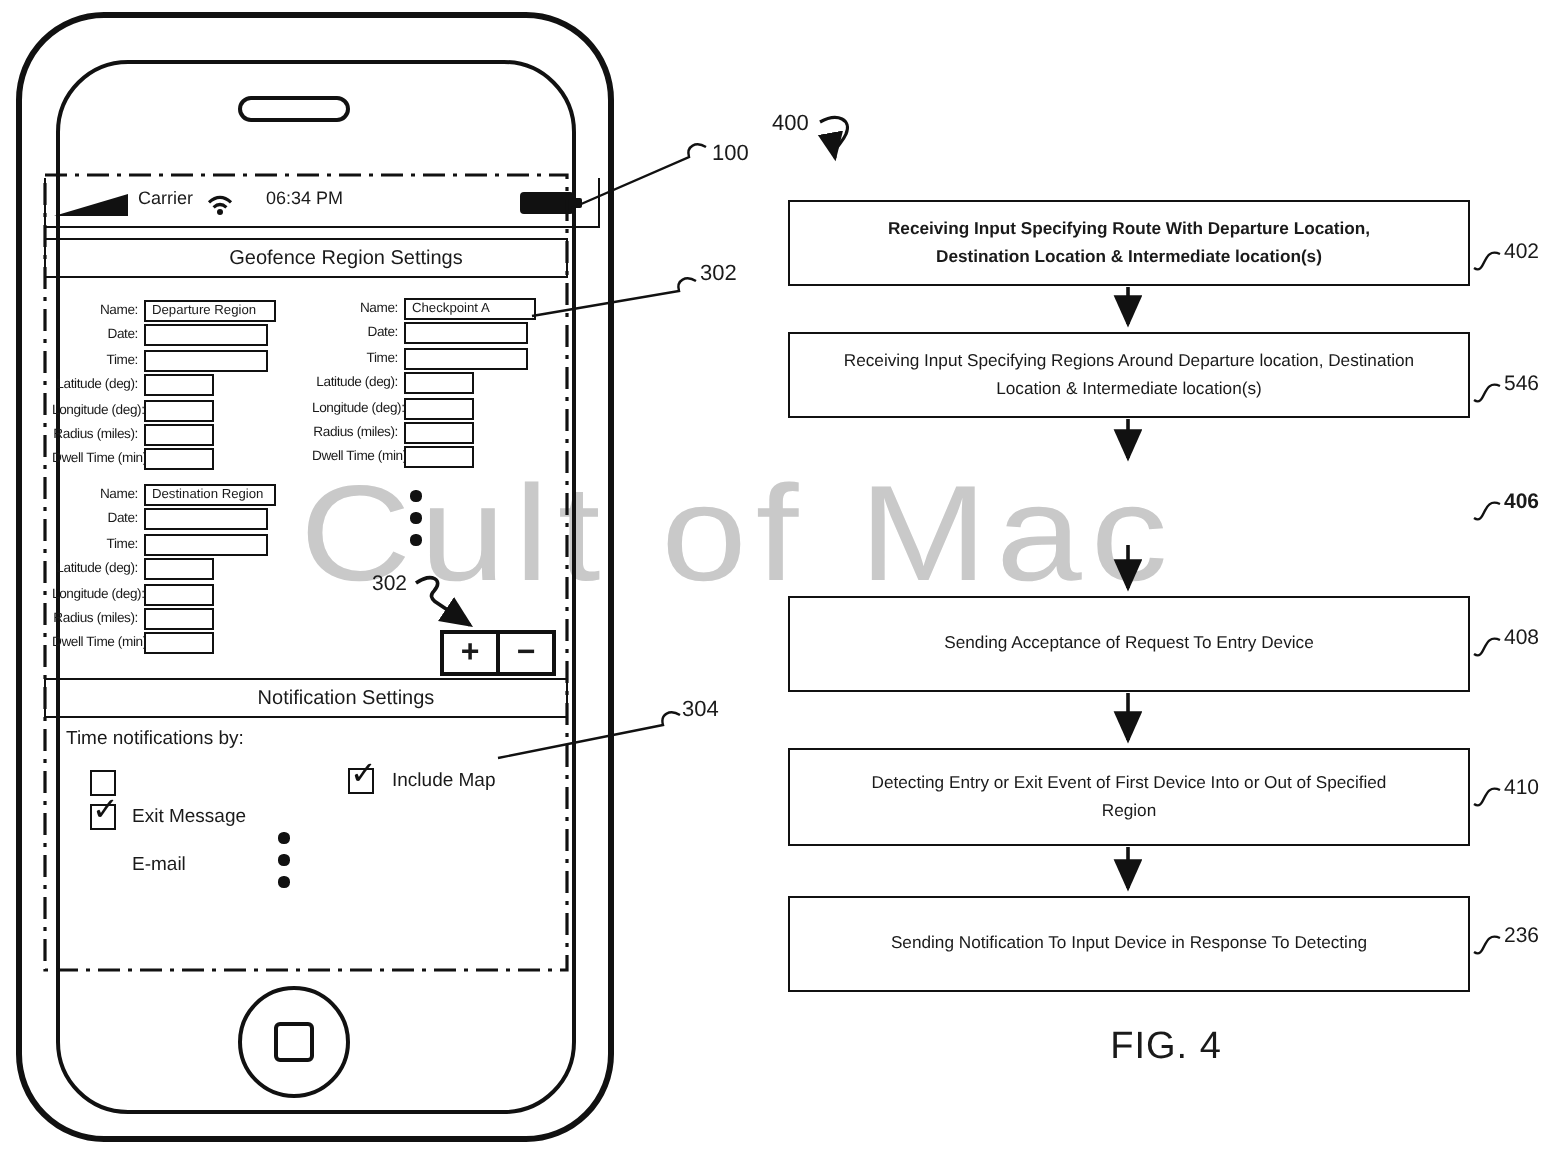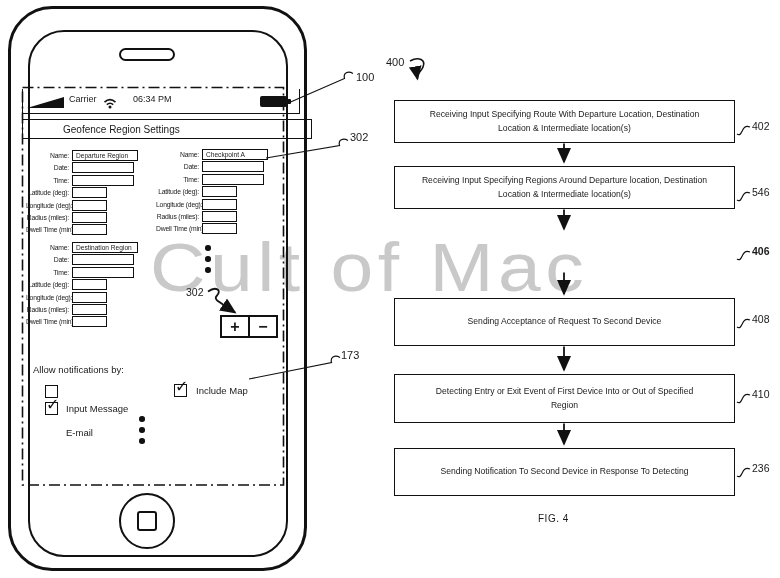--- a/index.html
+++ b/index.html
@@ -31,21 +31,21 @@
     display:flex; align-items:center; }
   #signal-icon { position:absolute; left:4px; top:8px; width:0; height:0;
     border-bottom:11px solid #111; border-left:37px solid transparent; }
   #carrier-label { position:absolute; left:46px; top:5px; font-size:9px; }
   #wifi-icon { position:absolute; left:80px; top:6px; }
   #clock-label { position:absolute; left:110px; top:5px; font-size:9px; }
   #battery-icon { position:absolute; right:12px; top:7px; width:27px; height:11px; background:#111; border-radius:2px; }
   #battery-icon::after { content:""; position:absolute; right:-4px; top:3px; width:3px; height:5px; background:#111; border-radius:0 1px 1px 0; }
 
   
-  .section-bar { left:22px; width:290px; height:20px; border:1.6px solid #111; display:flex; align-items:center; justify-content:flex-start;
+  .section-bar { left:22px; width:262px; height:20px; border:1.6px solid #111; display:flex; align-items:center; justify-content:center;
     font-size:10px; background:transparent;padding-left:40px; }
   #geofence-bar { top:119px; }
   #notif-bar { top:339px; }
 
   
   .region-group { width:130px; }
   .frow { display:flex; align-items:center; height:11px; margin-bottom:1.4px; }
   .flabel { width:46px; text-align:right; font-size:6.8px; padding-right:3px; white-space:nowrap; letter-spacing:-0.2px; }
   .fbox { height:11px; border:1.7px solid #111; background:#fff; display:flex; align-items:center; }
   .fbox.wide { width:62px; } .fbox.name { width:66px; } .fbox.narrow { width:35px; }
@@ -77,30 +77,30 @@
   #callout-400 { left:386px; top:56px; }
   #callout-200 { left:356px; top:71px; }
   #callout-302-top { left:350px; top:131px; }
   #callout-302-inner { left:186px; top:286px; font-size:10.5px; }
   #callout-304 { left:341px; top:349px; }
 
   
   .flow-box { left:394px; width:341px; border:1.8px solid #111; background:transparent;
     display:flex; align-items:center; justify-content:center; text-align:center;
     font-size:8.6px; line-height:1.55; padding:0 26px; }
-  #flow-box-0 { top:100px; height:43px; }
+  #flow-box-0 { top:100px; height:43px;font-weight:bold; }
   #flow-box-1 { top:166px; height:43px; }
   #flow-box-2 { top:233px; height:39px; }
   #flow-box-3 { top:298px; height:48px; }
   #flow-box-4 { top:374px; height:49px; }
   #flow-box-5 { top:448px; height:48px; }
   .flow-ref { left:752px; width:28px; font-size:10.5px; }
   #flow-ref-0 { top:120px; } #flow-ref-1 { top:186px; } #flow-ref-2 { top:245px;font-weight:bold; }
   #flow-ref-3 { top:313px; } #flow-ref-4 { top:388px; } #flow-ref-5 { top:462px; }
-  #fig-caption { left:538px; top:513px; width:90px; font-size:10px; letter-spacing:0.5px; }
+  #fig-caption { left:538px; top:513px; width:90px; text-align:center; font-size:19px; letter-spacing:0.5px; }
 
   
   #overlay { left:0; top:0; width:780px; height:578px; z-index:2; pointer-events:none; }
 </style>
 </head>
 <body>
 
 <div id="stage">
 
   <div id="watermark" class="abs">Cult of Mac</div>
@@ -232,53 +232,56 @@
       <i></i>
       <i></i>
       <i></i>
     </div>
 
   <div id="region-addremove" class="abs layer1">
     <div class="pm-btn">+</div>
     <div class="pm-btn">−</div>
   </div>
 
-
-  <div id="notif-heading" class="abs layer1">Allow notifications by:</div>
+  <div id="notif-bar" class="abs layer1 section-bar">
+    <span>Notification Settings</span>
+  </div>
+
+  <div id="notif-heading" class="abs layer1">Time notifications by:</div>
 
   <span class="abs layer1 chk" style="left:45px; top:385px;"></span>
   <span class="abs layer1 chk-label" style="left:66px; top:386px;margin-top:41px;">E-mail</span>
 
   <span class="abs layer1 chk" style="left:174px; top:384px;">
     <span class="tick">✓</span>
     </span>
   <span class="abs layer1 chk-label" style="left:196px; top:385px;">Include Map</span>
 
   <span class="abs layer1 chk" style="left:45px; top:402px;">
     <span class="tick">✓</span>
     </span>
-  <span class="abs layer1 chk-label" style="left:66px; top:403px;">Input Message</span>
+  <span class="abs layer1 chk-label" style="left:66px; top:403px;">Exit Message</span>
 
   <div id="notif-ellipsis" class="abs layer1 dots-v">
       <i></i>
       <i></i>
       <i></i>
     </div>
 
   <div id="callout-400" class="abs layer1 callout">400</div>
   <div id="callout-200" class="abs layer1 callout">100</div>
   <div id="callout-302-top" class="abs layer1 callout">302</div>
   <div id="callout-302-inner" class="abs layer1 callout">302</div>
-  <div id="callout-304" class="abs layer1 callout">173</div>
+  <div id="callout-304" class="abs layer1 callout">304</div>
 
   <div id="flow-box-0" class="abs layer1 flow-box">Receiving Input Specifying Route With Departure Location, Destination Location  &amp; Intermediate location(s)</div>
   <div id="flow-box-1" class="abs layer1 flow-box">Receiving Input Specifying Regions Around Departure location, Destination Location &amp; Intermediate location(s)</div>
-  <div id="flow-box-3" class="abs layer1 flow-box">Sending Acceptance of Request To Second Device</div>
+  <div id="flow-box-3" class="abs layer1 flow-box">Sending Acceptance of Request To Entry Device</div>
   <div id="flow-box-4" class="abs layer1 flow-box">Detecting Entry or Exit Event of First Device Into or Out of Specified Region</div>
-  <div id="flow-box-5" class="abs layer1 flow-box">Sending Notification To Second Device in Response To Detecting</div>
+  <div id="flow-box-5" class="abs layer1 flow-box">Sending Notification To Input Device in Response To Detecting</div>
 
   <div id="flow-ref-0" class="abs layer1 flow-ref">402</div>
   <div id="flow-ref-1" class="abs layer1 flow-ref">546</div>
   <div id="flow-ref-2" class="abs layer1 flow-ref">406</div>
   <div id="flow-ref-3" class="abs layer1 flow-ref">408</div>
   <div id="flow-ref-4" class="abs layer1 flow-ref">410</div>
   <div id="flow-ref-5" class="abs layer1 flow-ref">236</div>
 
   <div id="fig-caption" class="abs layer1">FIG. 4</div>
 

